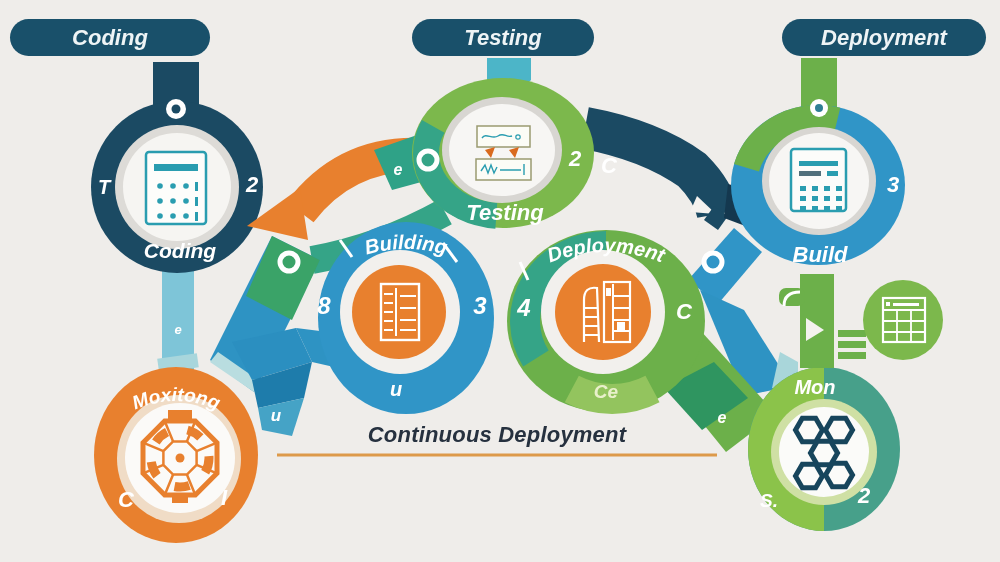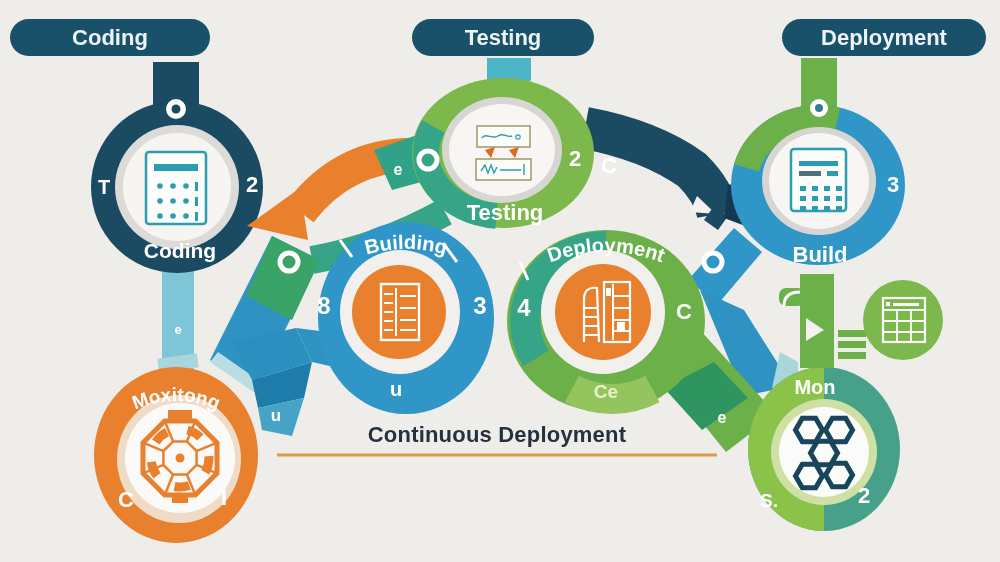--- a/index.html
+++ b/index.html
@@ -1,16 +1,16 @@
 <!DOCTYPE html>
 <html><head>
 <meta charset="utf-8">
 <style>
   html,body{margin:0;padding:0;background:#efedea;}
-  .stage{width:1000px;height:562px;position:relative;overflow:hidden;}
+  .stage{width:1000px;height:562px;position:relative;overflow:hidden;font-style:italic;}
   svg text{font-family:"Liberation Sans",sans-serif;font-weight:700;fill:#ffffff;text-anchor:middle;}
   .f13{font-size:13px}.f16{font-size:16px}.f17{font-size:17px}.f19{font-size:19px}
   .f20{font-size:20px}.f21{font-size:21px}.f22{font-size:22px}.f24{font-size:24px}
   .banner-t{font-size:22px;fill:#eef4f6;}
   .title-t{font-size:22px;fill:#26313f;letter-spacing:.2px;}
   .pale-t{fill:#e9f0cb;}
 </style>
 </head>
 <body>
 

